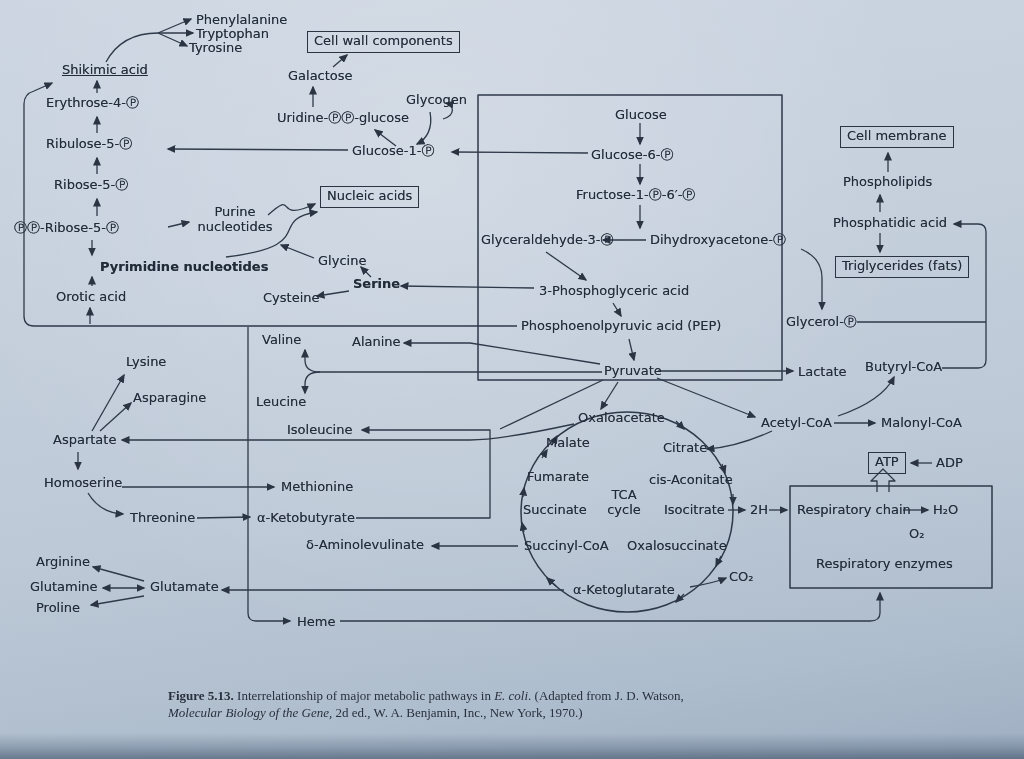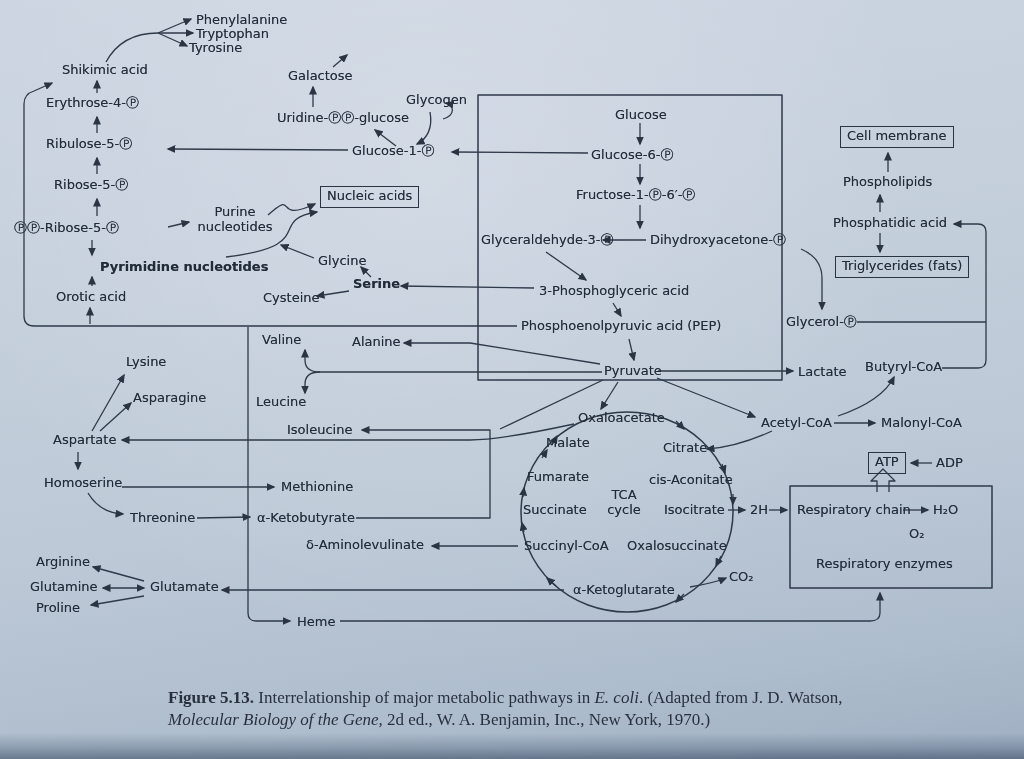--- a/index.html
+++ b/index.html
@@ -17,21 +17,21 @@
   svg.arrows{position:absolute;left:0;top:0;}
   #nodes-layer{position:absolute;left:0;top:0;width:100%;height:100%;}
   .node{
     position:absolute;font-size:13px;line-height:1.12;color:#222b39;
     white-space:pre-line;text-shadow:0 0 0.5px rgba(43,52,66,0.55);
   }
   .node.boxed{border:1.4px solid #2b3442;padding:2px 6px 3px;}
   .node.center{text-align:center;}
   .caption{
     position:absolute;left:168px;top:687px;width:710px;
-    font-family:"Liberation Serif",serif;font-size:17px;line-height:1.32;color:#29303d;
+    font-family:"Liberation Serif",serif;font-size:13px;line-height:1.32;color:#29303d;
   }
   .cap-bold{font-weight:bold;}
   .cap-italic{font-style:italic;}
 </style>
 </head>
 <body>
 
 <div class="page">
 
   <svg class="arrows" width="1024" height="759" viewBox="0 0 1024 759">
@@ -139,29 +139,30 @@
 
       <path d="M248,327 L248,613 Q248,621 256,621 L290,621" marker-end="url(#ah)"></path>
       <path d="M340,621 L870,621 Q880,621 880,613 L880,593" marker-end="url(#ah)"></path>
     </g>
   </svg>
 
   <div id="nodes-layer">
       <div class="node" style="left: 196px; top: 13px;">Phenylalanine</div>
       <div class="node" style="left: 196px; top: 27px;">Tryptophan</div>
       <div class="node" style="left: 189px; top: 41px;">Tyrosine</div>
-      <div class="node" style="left: 62px; top: 63px;">Shikimic acid</div>
+      <div class="node" style="left: 62px; top: 63px; text-decoration: underline;">Shikimic acid</div>
       <div class="node" style="left: 46px; top: 96px;">Erythrose-4-Ⓟ</div>
       <div class="node" style="left: 46px; top: 137px;">Ribulose-5-Ⓟ</div>
       <div class="node" style="left: 54px; top: 178px;">Ribose-5-Ⓟ</div>
       <div class="node" style="left: 14px; top: 221px;">ⓅⓅ-Ribose-5-Ⓟ</div>
       <div class="node center" style="left: 193px; top: 205px; width: 84px;">Purine
 nucleotides</div>
       <div class="node" style="left: 100px; top: 260px; font-weight: bold;">Pyrimidine nucleotides</div>
       <div class="node" style="left: 56px; top: 290px;">Orotic acid</div>
+      <div class="node boxed" style="left: 307px; top: 31px;">Cell wall components</div>
       <div class="node" style="left: 288px; top: 69px;">Galactose</div>
       <div class="node" style="left: 277px; top: 111px;">Uridine-ⓅⓅ-glucose</div>
       <div class="node" style="left: 406px; top: 93px;">Glycogen</div>
       <div class="node" style="left: 352px; top: 144px;">Glucose-1-Ⓟ</div>
       <div class="node boxed" style="left: 320px; top: 186px;">Nucleic acids</div>
       <div class="node" style="left: 318px; top: 254px;">Glycine</div>
       <div class="node" style="left: 353px; top: 277px; font-weight: bold;">Serine</div>
       <div class="node" style="left: 263px; top: 291px;">Cysteine</div>
       <div class="node" style="left: 262px; top: 333px;">Valine</div>
       <div class="node" style="left: 352px; top: 335px;">Alanine</div>

